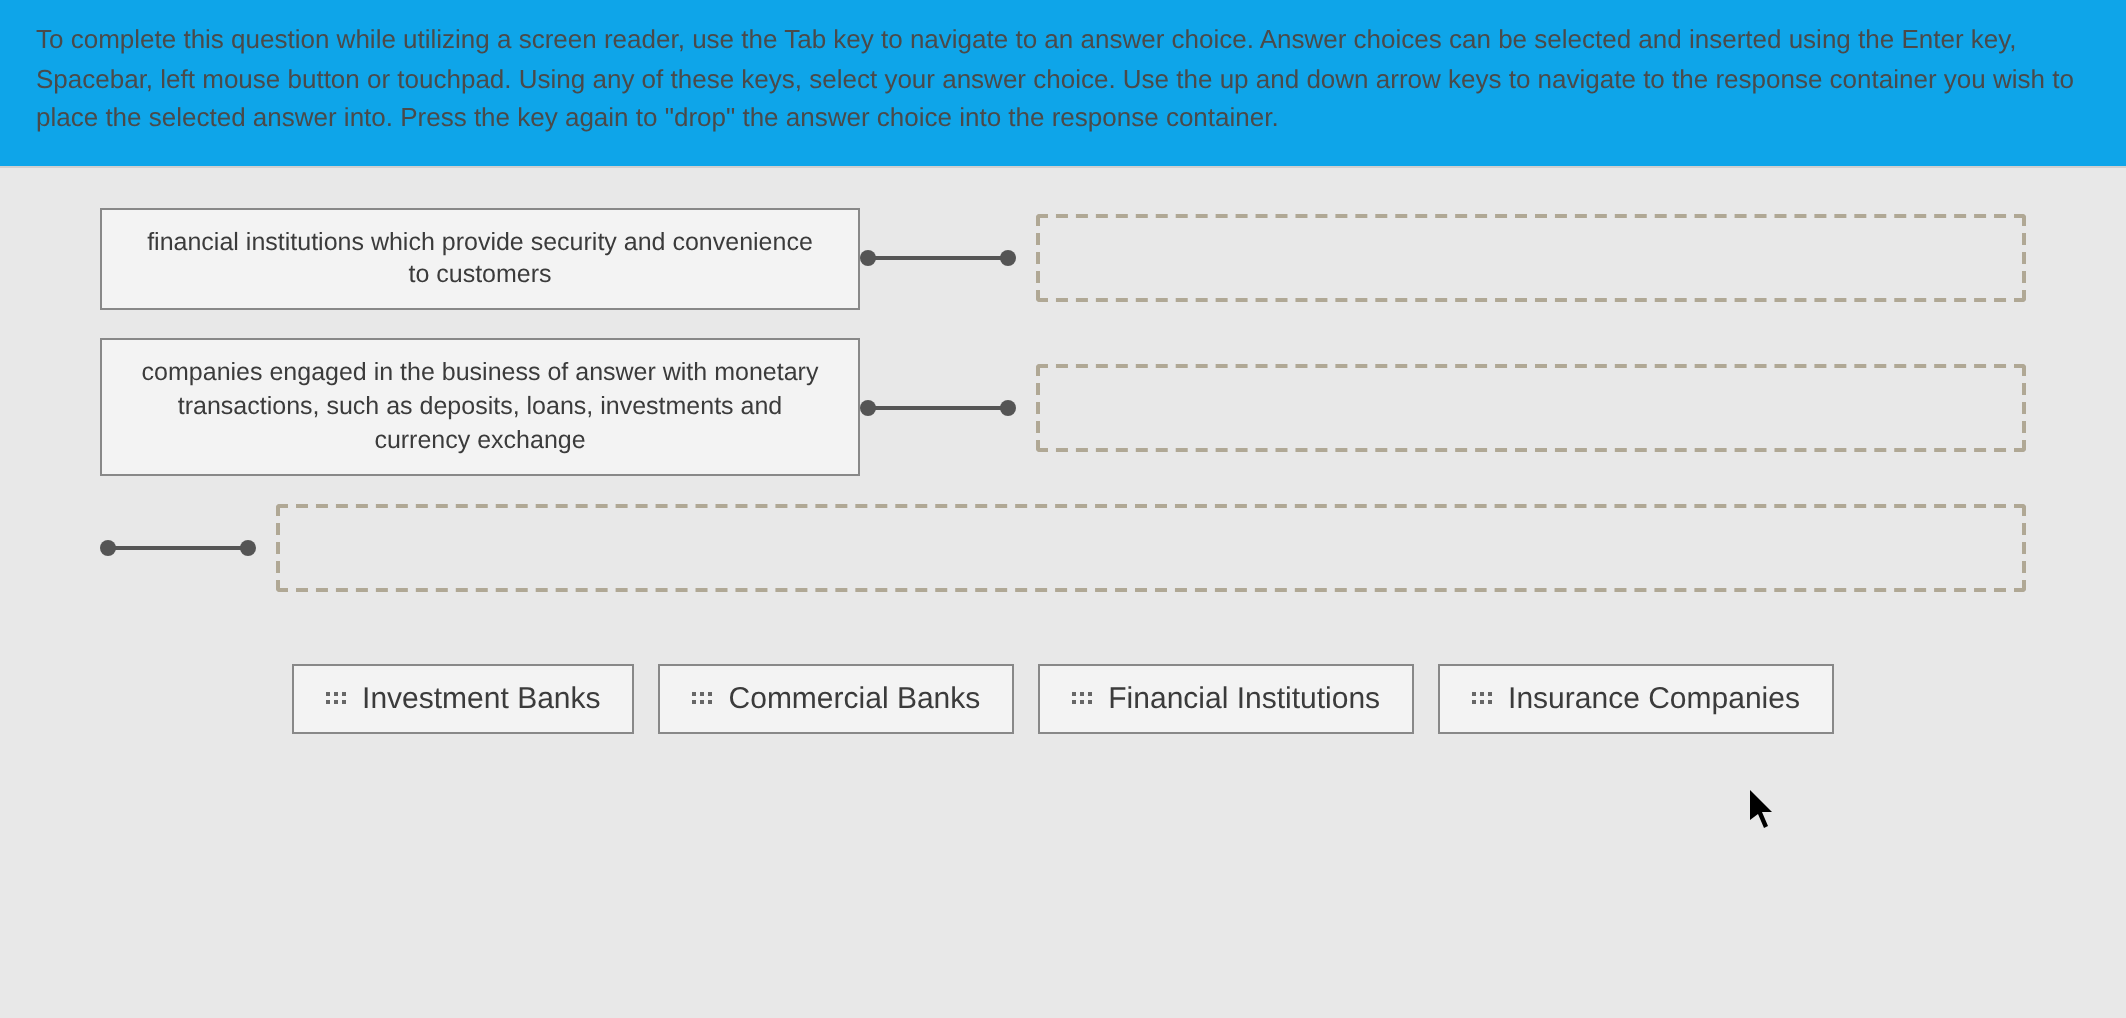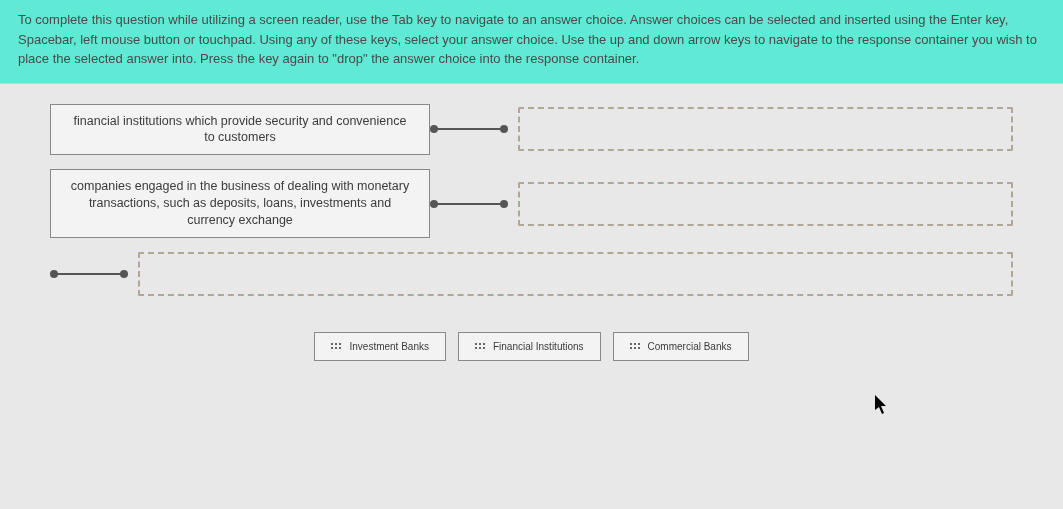--- a/index.html
+++ b/index.html
@@ -8,21 +8,21 @@
       background: #e8e8e8;
       color: #4a4a4a;
       width: 1063px;
       height: 509px;
       overflow: hidden;
     }
     .instructions {
       padding: 10px 18px 14px 18px;
       font-size: 13px;
       line-height: 1.5;
-      background: #5eead4;
+      background: #0ea5e9;
       border-bottom: 1px solid #d0d0d0;
     }
     .workspace {
       padding: 20px 50px 10px 50px;
     }
     .match-row {
       display: flex;
       align-items: center;
       margin-bottom: 14px;
       justify-content: flex-end;
@@ -72,21 +72,21 @@
       display: flex;
       gap: 12px;
       justify-content: center;
       margin-top: 22px;
       padding-top: 14px;
     }
     .choice {
       border: 1px solid #888;
       background: #f3f3f3;
       padding: 8px 16px;
-      font-size: 10px;
+      font-size: 15px;
       color: #3b3b3b;
       display: flex;
       align-items: center;
       gap: 8px;
       cursor: grab;
     }
     .grip {
       display: inline-flex;
       flex-direction: column;
       gap: 2px;
@@ -122,21 +122,21 @@
     <div class="prompt-box">
       <span>financial institutions which provide security and convenience to customers</span>
     </div>
     <div class="connector"></div>
     <div class="drop-target"></div>
   </div>
 
 
   <div class="match-row">
     <div class="prompt-box">
-      <span>companies engaged in the business of dealing with monetary transactions, such as deposits, loans, investments and currency exchange</span>
+      <span>companies engaged in the business of answer with monetary transactions, such as deposits, loans, investments and currency exchange</span>
     </div>
     <div class="connector"></div>
     <div class="drop-target"></div>
   </div>
 
   <div class="match-row">
     <div class="connector"></div>
     <div class="drop-target"></div>
   </div>
 
@@ -162,36 +162,51 @@
             <span class="grip-dot"></span>
             <span class="grip-dot"></span>
             <span class="grip-dot"></span>
           </span>
         <span class="grip-row">
             <span class="grip-dot"></span>
             <span class="grip-dot"></span>
             <span class="grip-dot"></span>
           </span>
       </span>
+      <span>Commercial Banks</span>
+    </div>
+    <div class="choice">
+      <span class="grip">
+        <span class="grip-row">
+            <span class="grip-dot"></span>
+            <span class="grip-dot"></span>
+            <span class="grip-dot"></span>
+          </span>
+        <span class="grip-row">
+            <span class="grip-dot"></span>
+            <span class="grip-dot"></span>
+            <span class="grip-dot"></span>
+          </span>
+      </span>
       <span>Financial Institutions</span>
     </div>
     <div class="choice">
       <span class="grip">
         <span class="grip-row">
             <span class="grip-dot"></span>
             <span class="grip-dot"></span>
             <span class="grip-dot"></span>
           </span>
         <span class="grip-row">
             <span class="grip-dot"></span>
             <span class="grip-dot"></span>
             <span class="grip-dot"></span>
           </span>
       </span>
-      <span>Commercial Banks</span>
+      <span>Insurance Companies</span>
     </div>
   </div>
 
 </div>
 
 <div class="cursor">
   <svg width="14" height="20" viewBox="0 0 14 20">
     <path d="M0 0 L0 15 L4 12 L7 19 L9 18 L6 11 L11 11 Z" fill="#000"></path>
   </svg>
 </div>

